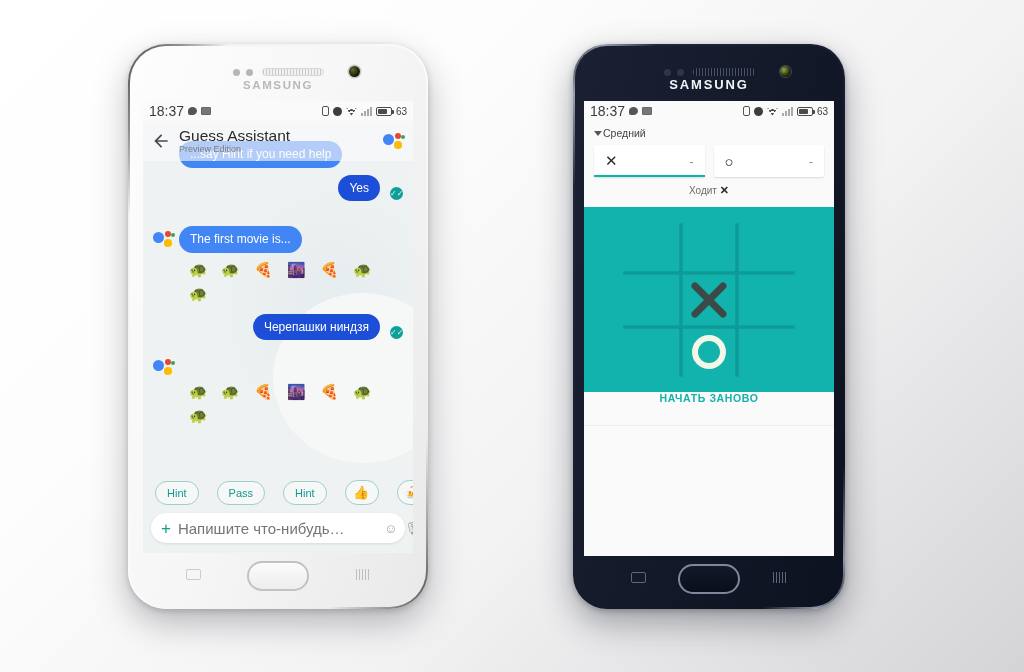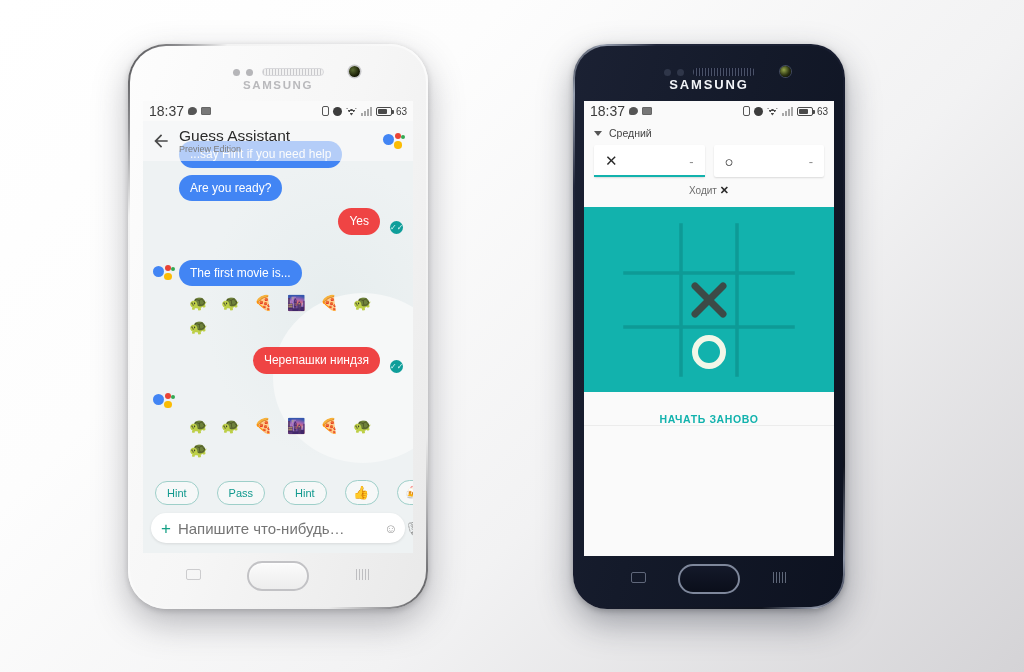--- a/index.html
+++ b/index.html
@@ -170,21 +170,21 @@
                  padding: 24px 10px 0 10px; }
 
   .msg-row { display: flex; align-items: flex-start; gap: 6px; margin-bottom: 7px; }
   .msg-row.out { justify-content: flex-end; }
   .avatar-slot { width: 20px; height: 17px; flex: 0 0 auto; margin-top: 4px; }
   .bubble {
     max-width: 190px; padding: 6px 11px; border-radius: 16px;
     font-size: 12px; line-height: 14.5px; color: #fff; position: relative;
   }
   .bubble.in  { background: #4285f4; }
-  .bubble.out { background: #ef4444; }
+  .bubble.out { background: #1d4ed8; }
   .tick {
     width: 13px; height: 13px; border-radius: 50%; background: #0f9e9a;
     margin-left: 4px; align-self: flex-end; margin-bottom: 1px; flex: 0 0 auto;
     color:#d6f5f4; font-size:8px; line-height:13px; text-align:center;
   }
   .emoji-row { font-size: 15px; line-height: 20px; padding-left: 36px;
                letter-spacing: 5px; margin-bottom: 4px; }
 
   .quick-replies {
     position: relative; z-index: 3;
@@ -202,37 +202,37 @@
     display: flex; align-items: center; gap: 7px; padding: 0 10px;
     box-shadow: 0 1px 3px rgba(0,0,0,.10);
   }
   .plus-ico { color: #14a085; font-size: 17px; line-height: 1; font-weight: 300; }
   .composer-input { flex: 1; font-size: 15px; color: #a3a3a3; border: none; outline: none; background: transparent; }
   .composer-ico { color: #9a9a9a; font-size: 13px; }
 
   
   .ttt-wrap { height: calc(100% - 20px); display: flex; flex-direction: column; background: #fafafa; }
   .ttt-top { background: #fafafa; padding: 6px 10px 4px 10px; }
-  .difficulty { display: flex; align-items: center; gap: 7px; font-size: 10.5px; color: #444; margin-bottom: 6px; cursor: pointer;}
+  .difficulty { display: flex; align-items: center; gap: 1px; font-size: 10.5px; color: #444; margin-bottom: 6px; cursor: pointer;}
   .caret { width: 0; height: 0; border-left: 4px solid transparent; border-right: 4px solid transparent;
            border-top: 5px solid #555; }
   .score-row { display: flex; gap: 9px; }
   .score-card { flex: 1; background: #fff; height: 32px; border-radius: 2px;
                 display: flex; align-items: center; justify-content: space-between;
                 padding: 0 11px; box-shadow: 0 1px 2px rgba(0,0,0,.13); position: relative; }
   .score-card.active::after { content:''; position:absolute; left:0; right:0; bottom:0; height:2px; background:#12b2ad; }
   .score-mark { font-size: 15px; color: #2a2a2a; font-weight: 500; }
   .score-val  { font-size: 13px; color: #8a8a8a; }
   .turn-line { text-align: center; font-size: 10px; color: #6e6e6e; padding: 7px 0 6px 0; }
   .turn-line b { color: #2a2a2a; font-size: 11px; }
 
   .board { background: #12b2ad; flex: 0 0 auto; height: 185px; position: relative; }
   .board svg { position: absolute; left: 50%; top: 50%; transform: translate(-50%,-50%); }
 
-  .restart-bar { background: #fafafa; height: 34px; display: flex; align-items: flex-end;
+  .restart-bar { background: #fafafa; height: 34px; display: flex; align-items: flex-start;
                  justify-content: center; border-bottom: 1px solid #ececec; cursor: pointer; }
   .restart-bar span { font-size: 10.5px; font-weight: bold; letter-spacing: .6px; color: #12b2ad; }
   .ttt-filler { flex: 1; background: #fafafa; }
 </style>
 </head>
 <body>
 
 <div class="phone" id="phone-left">
   <div class="shell-inner">
     <div class="bezel-top">
@@ -292,24 +292,20 @@
           </div>
         </div>
 
         <div class="chat-scroll">
 
           <div class="msg-row" style="margin-top:-4px;">
             <div class="avatar-slot"></div>
             <div class="bubble in">...say Hint if you need help</div>
           </div>
 
-          <div class="msg-row">
-            <div class="avatar-slot"></div>
-            <div class="bubble in">Are you ready?</div>
-          </div>
 
           <div class="msg-row out">
             <div class="bubble out">Yes</div>
             <div class="tick">✓✓</div>
           </div>
 
           <div class="msg-row" style="margin-top:25px;">
             <div class="avatar-slot">
               <div class="assistant-logo">
                 <span class="d-blue"></span>

